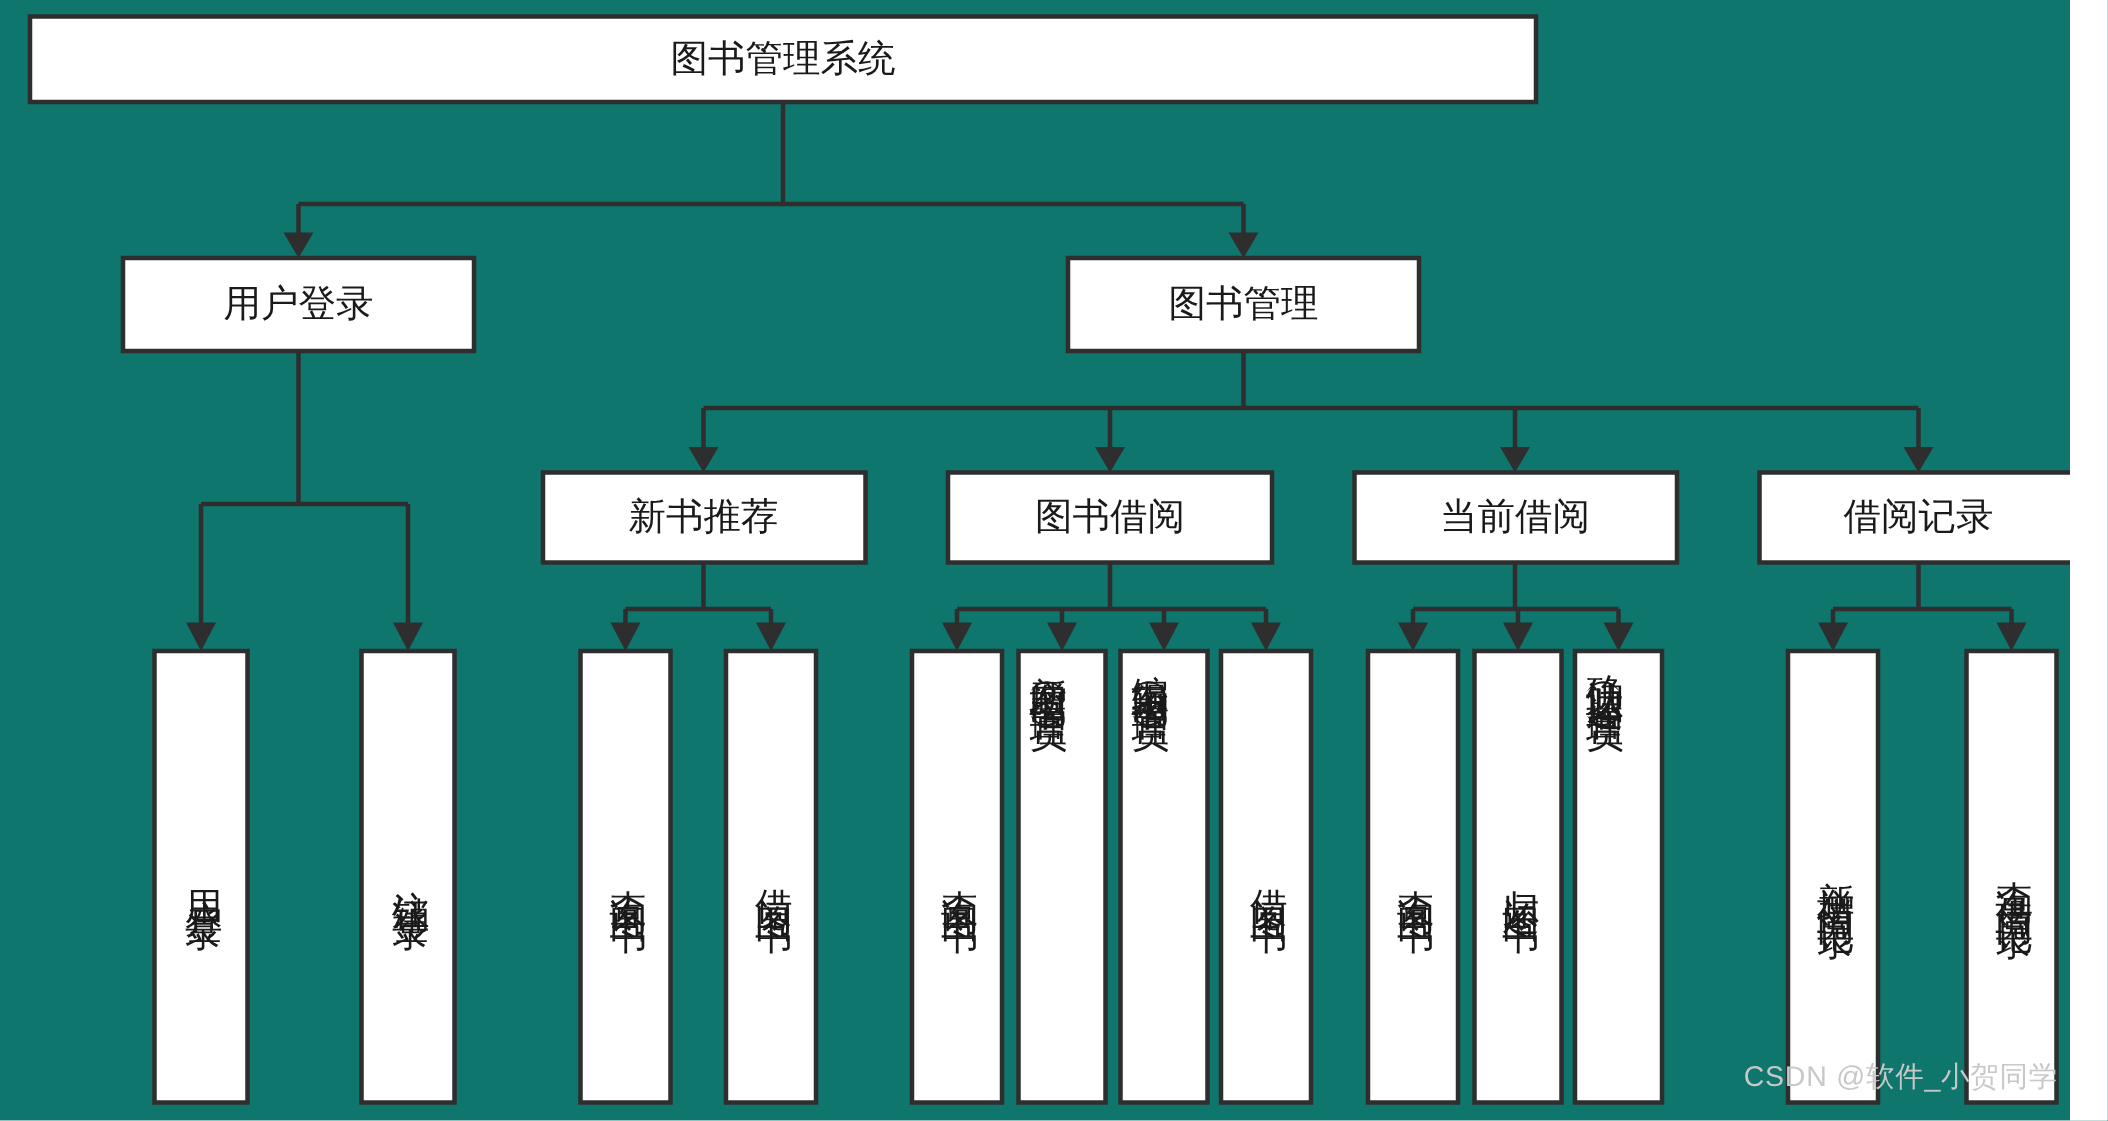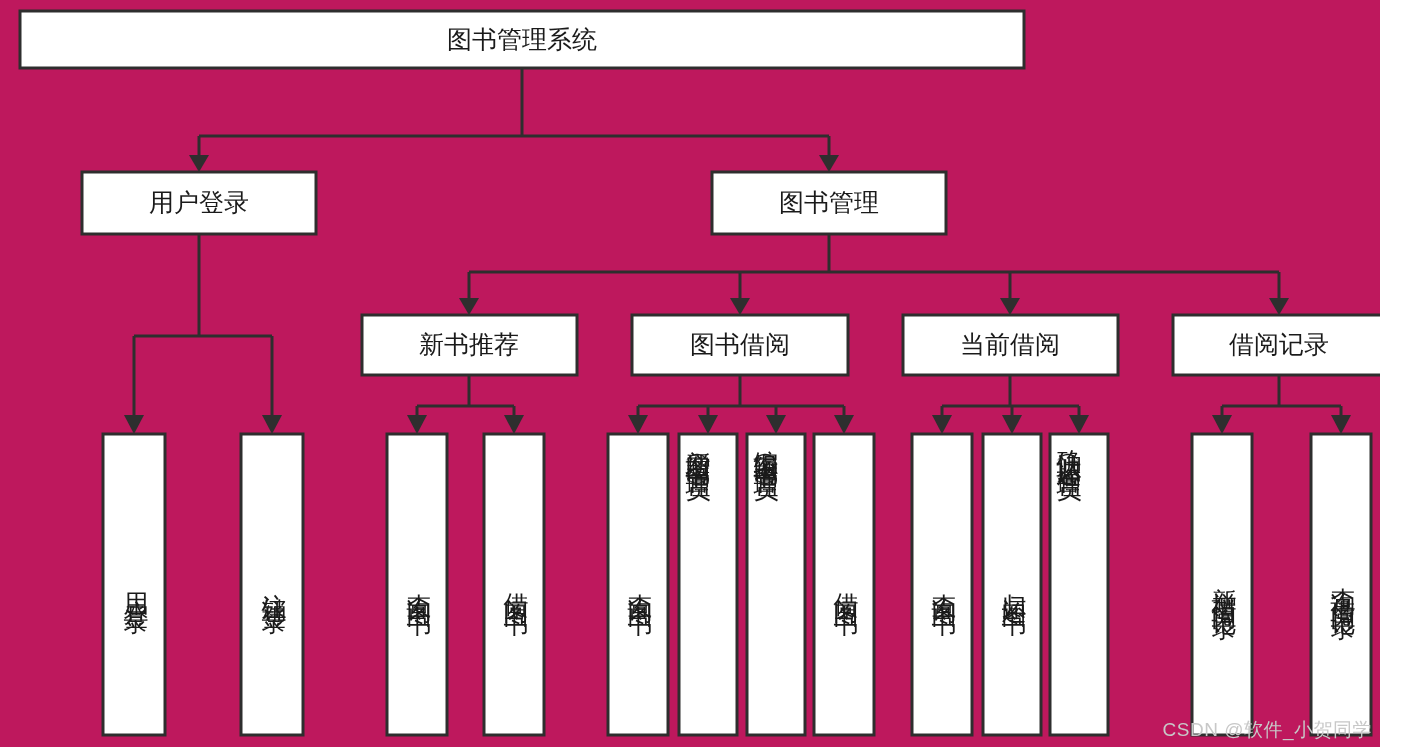--- a/index.html
+++ b/index.html
@@ -7,21 +7,21 @@
     padding: 0;
     background: #ffffff;
   }
   body {
     font-family: "Liberation Sans", "DejaVu Sans", sans-serif;
   }
   #stage {
     position: relative;
     width: 1380px;
     height: 747px;
-    background: #be185d;
+    background: #0f766e;
     overflow: hidden;
   }
   svg#diagram {
     position: absolute;
     left: 0;
     top: 0;
     width: 1405px;
     height: 747px;
     display: block;
   }
@@ -49,21 +49,21 @@
     fill: none;
     stroke-linecap: butt;
   }
   .arrow-head {
     fill: #2e2e2e;
     stroke: none;
   }
   .watermark {
     position: absolute;
     right: 8px;
-    bottom: 4px;
+    bottom: 16px;
     font-family: "Liberation Sans", "DejaVu Sans", sans-serif;
     font-size: 19px;
     color: #c8c8c8;
     letter-spacing: 0.5px;
     user-select: none;
     pointer-events: none;
     white-space: nowrap;
   }
 </style>
 </head>

